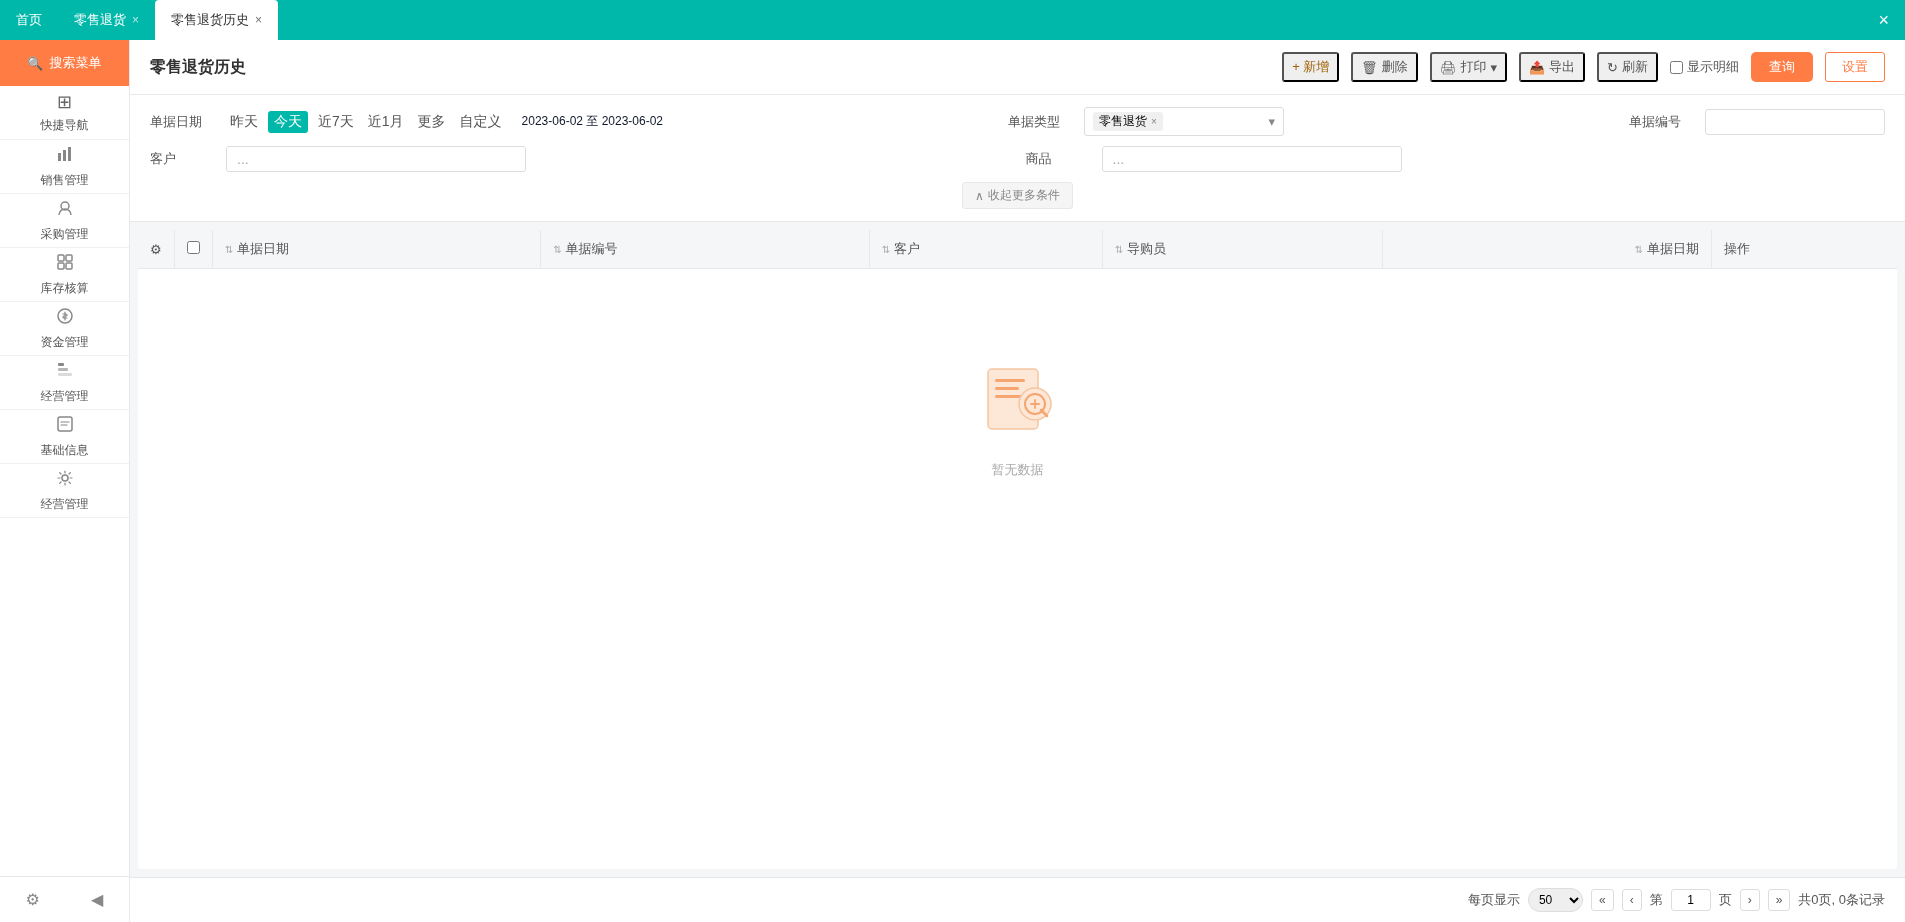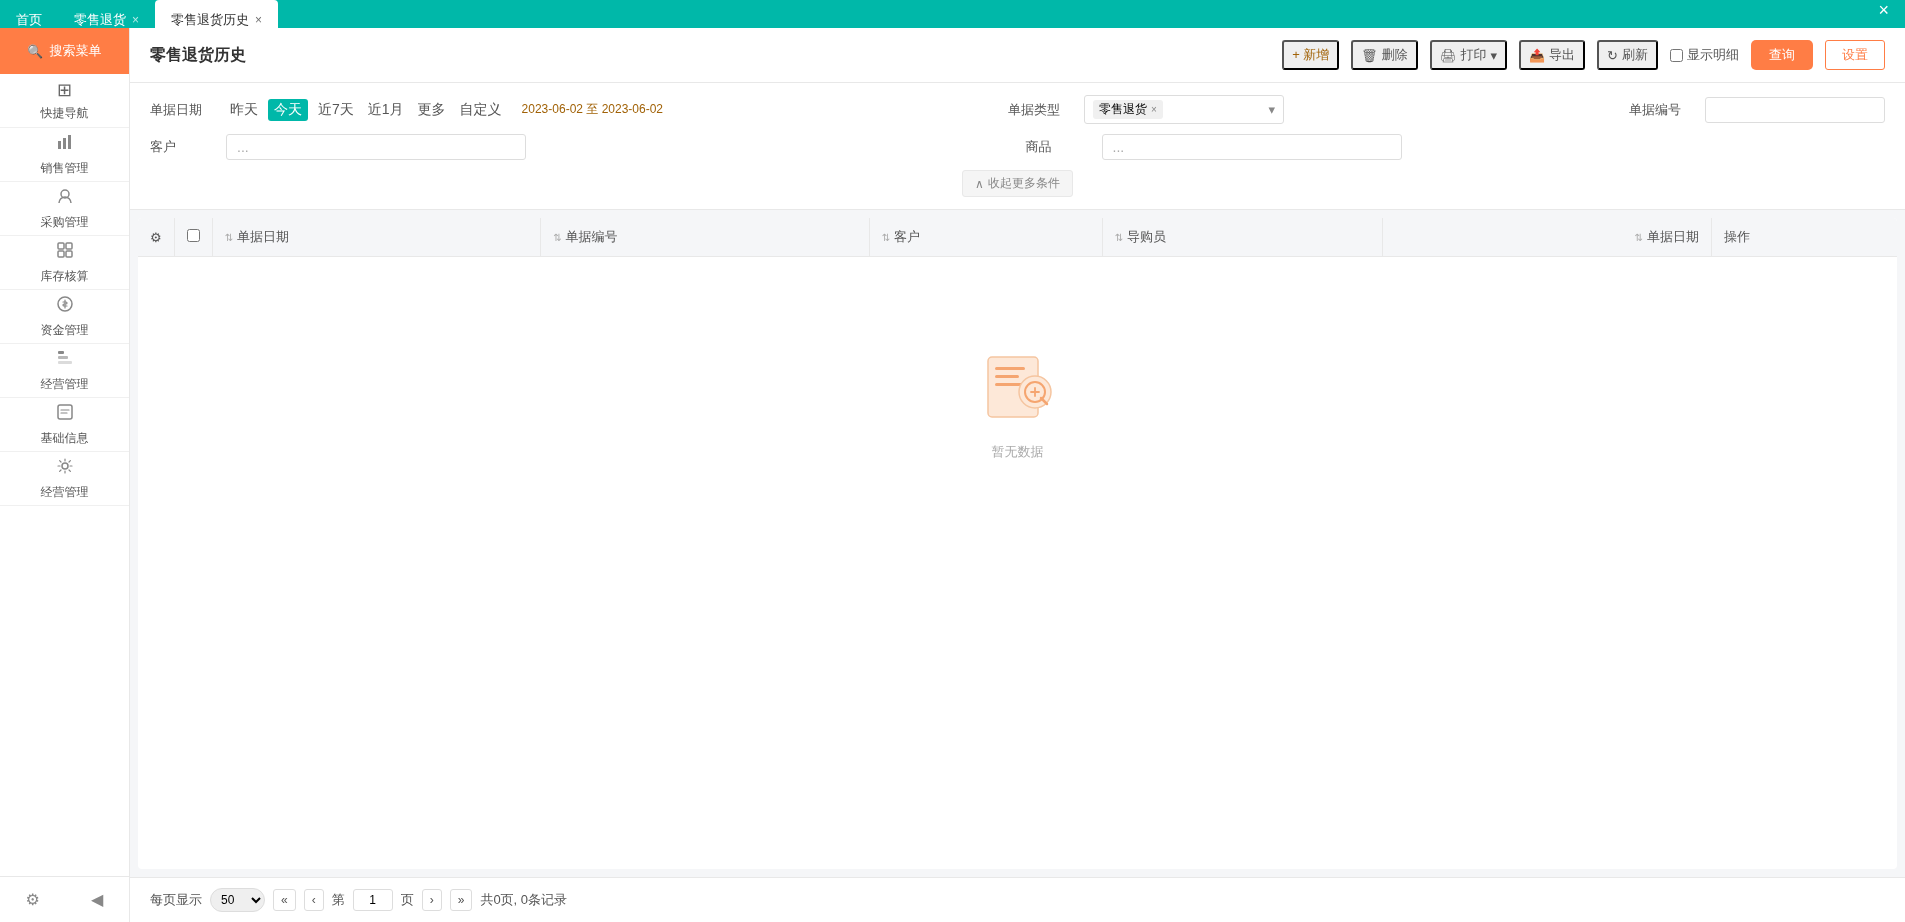--- a/index.html
+++ b/index.html
@@ -1,22 +1,23 @@
 <!DOCTYPE html>
 <html><head>
   <meta charset="utf-8">
   <style>
     * { box-sizing: border-box; margin: 0; padding: 0; }
     body { font-family: 'Microsoft YaHei', Arial, sans-serif; font-size: 13px; background: #f5f5f5; display: flex; flex-direction: column; height: 922px; overflow: hidden; }
 
     
     .top-bar {
       background: #00b8a9;
-      height: 28px;
-      display: flex;
+      height: 40px;
+      display: flex;
+      align-items: center;
       padding: 0;
       flex-shrink: 0;
     }
     .tab-item {
       height: 40px;
       display: flex;
       align-items: center;
       padding: 0 16px;
       cursor: pointer;
       color: #fff;
@@ -201,21 +202,21 @@
       cursor: pointer;
       padding: 2px 4px;
     }
     .date-option.active {
       background: #00b8a9;
       color: #fff;
       border-radius: 3px;
       padding: 2px 6px;
     }
     .date-range {
-      color: #a16207;
+      color: #0f172a;
       font-size: 12px;
     }
     .bill-type-select {
       display: flex;
       align-items: center;
       border: 1px solid #ddd;
       border-radius: 3px;
       padding: 4px 8px;
       min-width: 200px;
       cursor: pointer;
@@ -293,35 +294,37 @@
       cursor: pointer;
     }
     .th-checkbox { width: 36px; text-align: center; }
     .table-empty {
       display: flex;
       flex-direction: column;
       align-items: center;
       justify-content: center;
       padding: 80px 0;
       color: #aaa;
+      gap: 6px;
     }
     .empty-icon {
       width: 90px;
       height: 90px;
       margin-bottom: 16px;
     }
     .empty-text { font-size: 13px; color: #aaa; }
 
     
     .pagination-bar {
       background: #fff;
       border-top: 1px solid #e8e8e8;
       padding: 10px 20px;
       display: flex;
       align-items: center;
+      justify-content: flex-end;
       gap: 8px;
       flex-shrink: 0;
       font-size: 13px;
       color: #555;
     }
     .page-size-select {
       border: 1px solid #ddd;
       border-radius: 12px;
       padding: 3px 6px;
       font-size: 12px;

